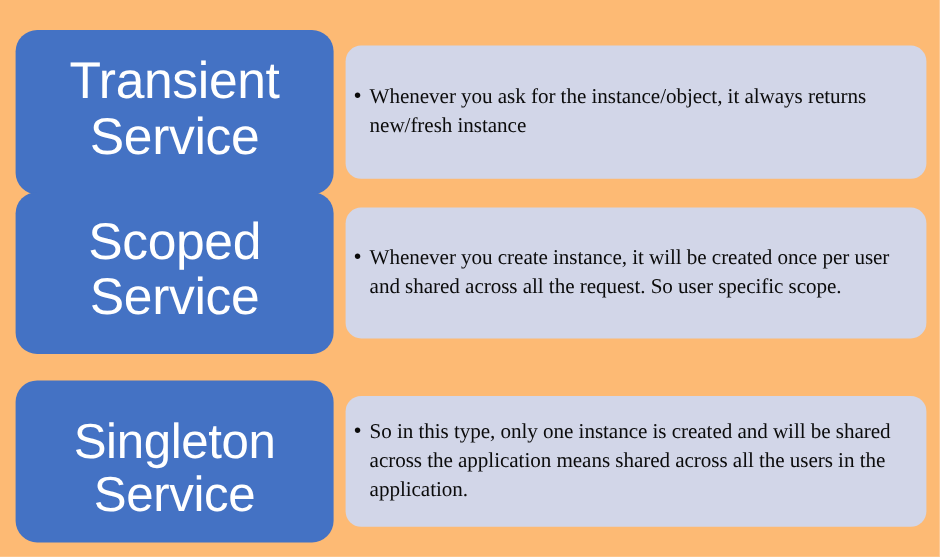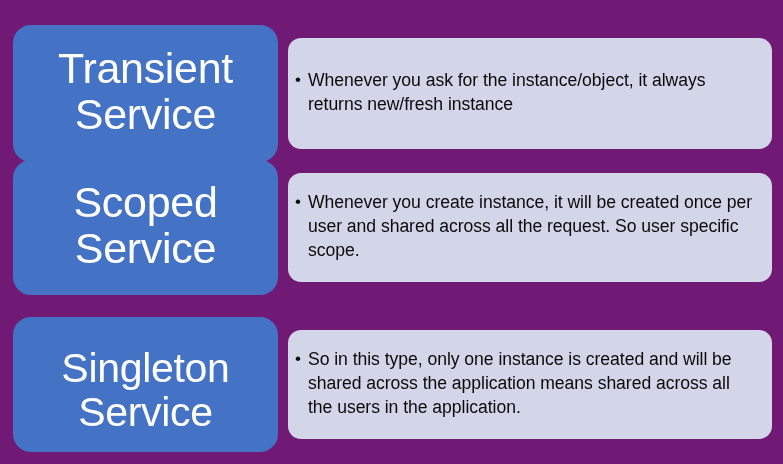--- a/index.html
+++ b/index.html
@@ -12,21 +12,21 @@
     height: 464px;
     background: #FFFFFF;
     font-family: "Liberation Sans", sans-serif;
     overflow: hidden;
   }
 
   .diagram {
     position: relative;
     width: 783px;
     height: 464px;
-    background: #701a75;
+    background: #fdba74;
   }
 
   
   .row {
     position: absolute;
     left: 0;
     width: 783px;
   }
   .row-1 { top: 25px;  height: 137px; }
   .row-2 { top: 160px; height: 135px; }
@@ -87,21 +87,21 @@
     color: #0B0B0B;
     font-size: 17px;
     line-height: 24px;
     text-align: left;
     font-family: "Liberation Sans", sans-serif;
   }
 
   .bullet-text {
     flex: 1 1 auto;
     color: #0B0B0B;
-    font-family: Liberation Sans, sans-serif;
+    font-family: Liberation Serif, serif;
     font-size: 17.6px;
     line-height: 24px;
     font-weight: 400;
     letter-spacing: -0.05px;
   }
 </style>
 </head>
 <body>
 
 <div class="diagram">

